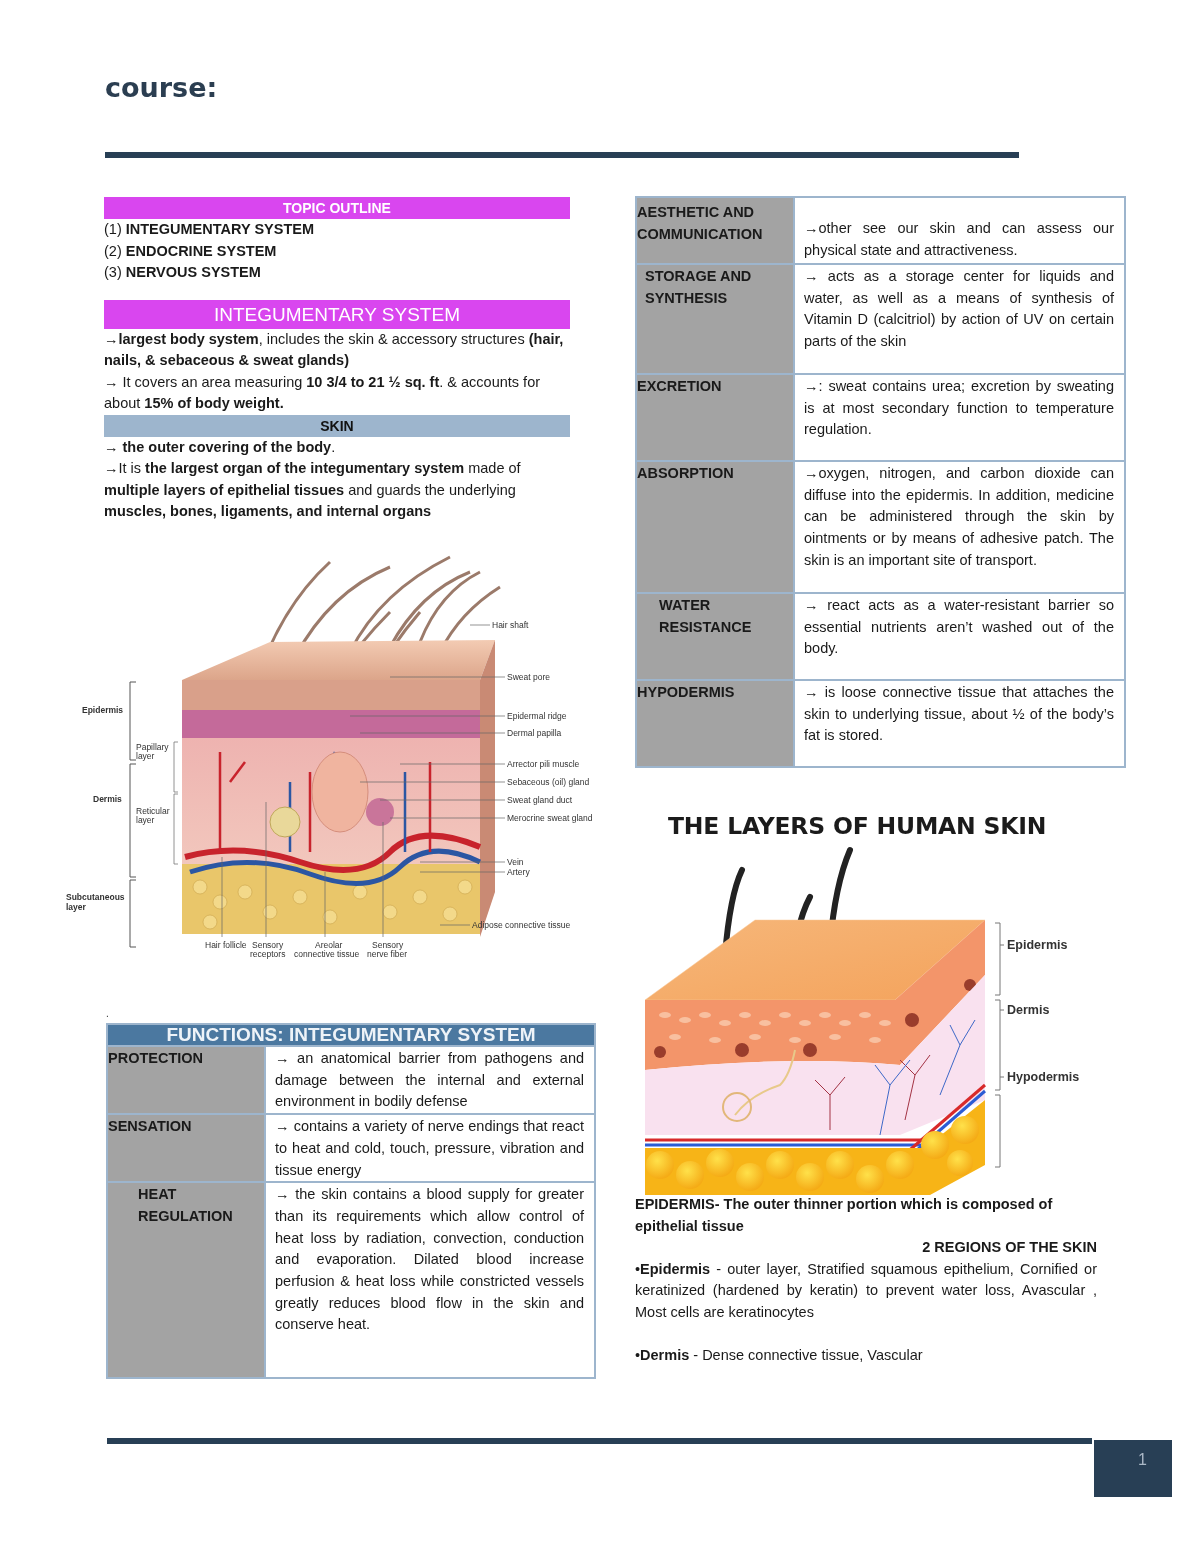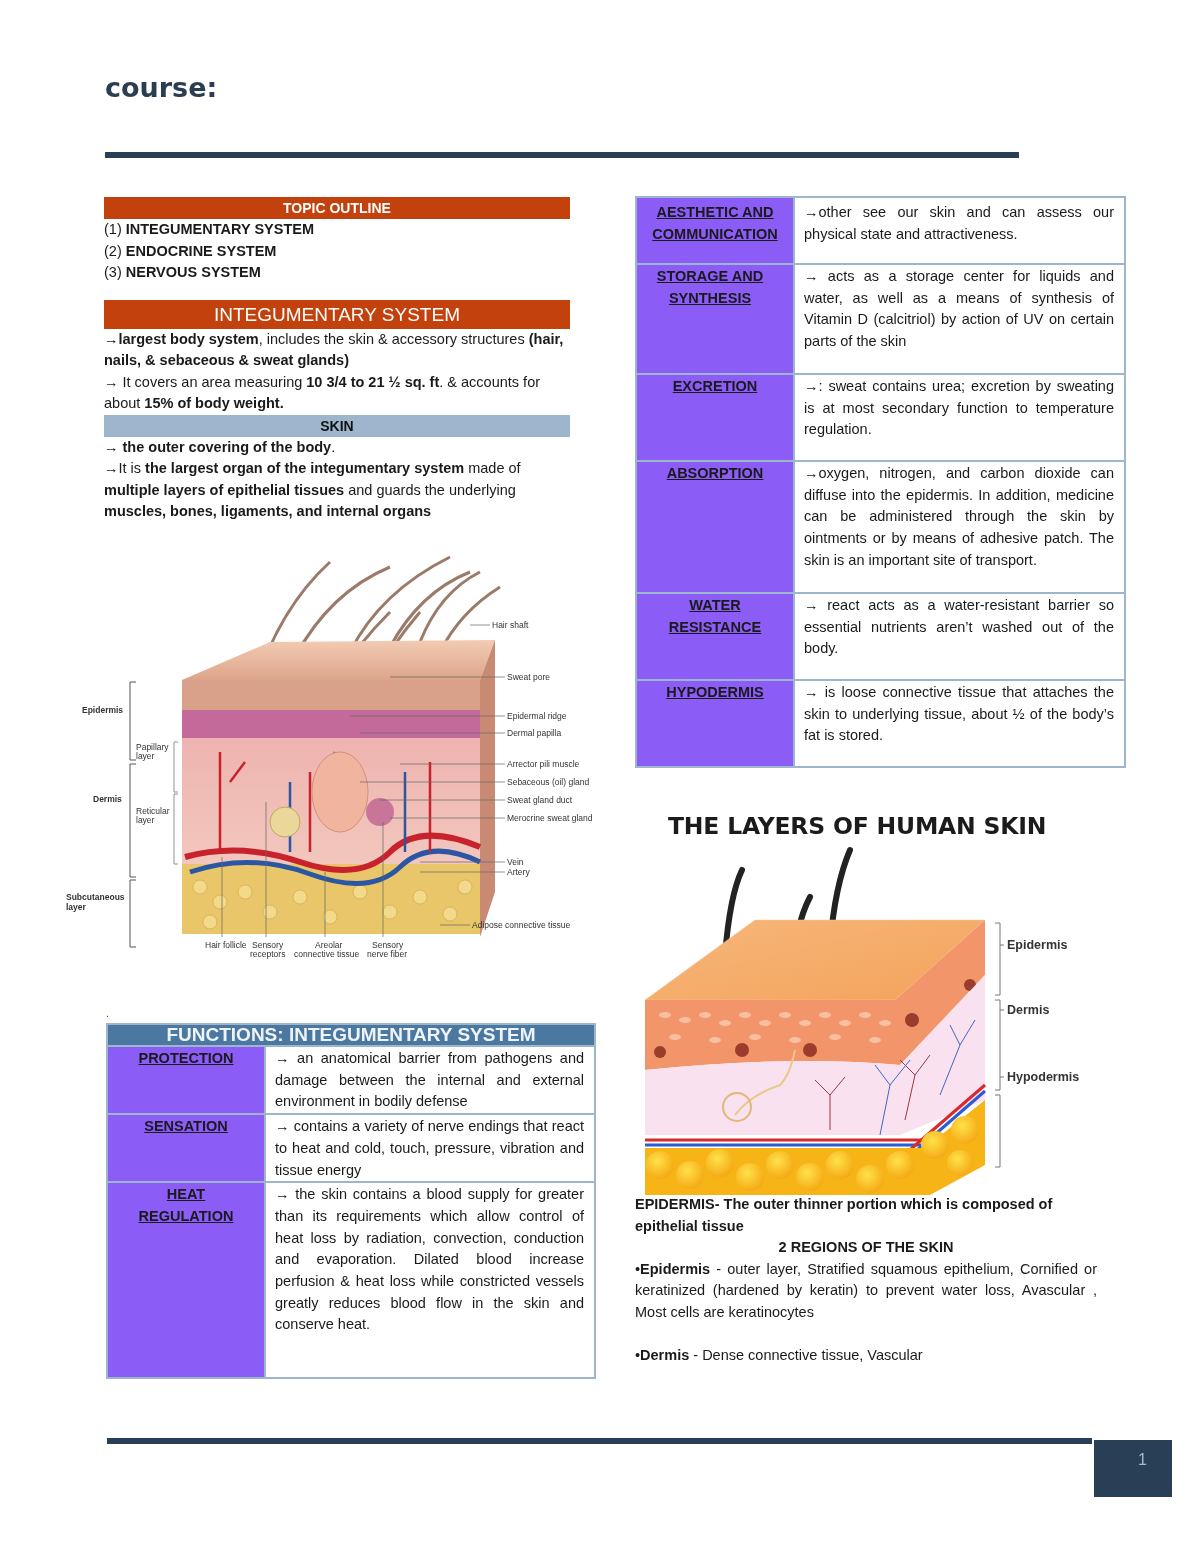--- a/index.html
+++ b/index.html
@@ -5,53 +5,53 @@
   * { box-sizing: border-box; margin: 0; padding: 0; }
   html, body { width: 1200px; height: 1553px; background: #ffffff; }
   body { position: relative; font-family: "Liberation Sans", sans-serif; color: #1a1a1a; overflow: hidden; }
 
   .course-title { position: absolute; left: 105px; top: 72px; height: 60px; display: flex; align-items: baseline; color: #243b53; }
   .course-label { font-family: "DejaVu Sans", sans-serif; font-size: 27px; font-weight: bold; color: #2b3e51; margin-right: 12px; }
   .course-name { font-family: "DejaVu Serif", serif; font-style: italic; font-weight: bold; font-size: 40px; color: #243b53; letter-spacing: 1px; }
   .top-rule { position: absolute; left: 105px; top: 152px; width: 914px; height: 6px; background: #283f55; }
 
   .col-left { position: absolute; left: 104px; top: 197px; width: 466px; }
-  .bar-dark { background: #c2410c; color: #fff; text-align: center; font-weight: bold; }
+  .bar-dark { background: #d946ef; color: #fff; text-align: center; font-weight: bold; }
   .bar-light { background: #9db5cd; color: #111; text-align: center; font-weight: bold; }
   .topic-header { height: 22px; font-size: 14px; line-height: 22px; }
   .outline-item { font-size: 14.5px; line-height: 21.5px; }
   .outline-item b { font-weight: bold; }
   .sys-header { margin-top: 16px; height: 29px; font-size: 19px; line-height: 29px; font-weight: normal; }
   .para { font-size: 14.5px; line-height: 21.5px; }
   .para b { font-weight: bold; }
   .justify { text-align: justify; }
   .skin-header { height: 22px; font-size: 14px; line-height: 22px; }
 
   .diagram1 { position: absolute; left: 60px; top: 552px; width: 540px; height: 418px; }
   .diagram1 svg { width: 100%; height: 100%; }
   .d1-label { font-family: "Liberation Sans", sans-serif; font-size: 8.5px; fill: #333; }
   .d1-label-b { font-family: "Liberation Sans", sans-serif; font-size: 8.5px; font-weight: bold; fill: #333; }
 
   .dot-mark { position: absolute; left: 106px; top: 1008px; font-size: 10px; color: #333; }
 
   table.fn { border-collapse: collapse; table-layout: fixed; }
   table.fn td { border: 2px solid #9db5cd; vertical-align: top; font-size: 14.5px; line-height: 21.7px; }
-  table.fn td.k { background: #8b5cf6; font-weight: bold; text-align: center; padding-top: 1px; text-decoration: underline; }
+  table.fn td.k { background: #a3a3a3; font-weight: bold; text-align: left; padding-top: 1px; }
   table.fn td.v { background: #fff; padding: 1px 10px 0 9px; text-align: justify; }
   table.fn th { background: #4b78a0; color: #eef3f8; font-size: 19px; font-weight: bold; height: 20px; line-height: 20px; border: 2px solid #9db5cd; }
 
   .table-left { position: absolute; left: 106px; top: 1023px; width: 488px; }
   .table-right { position: absolute; left: 635px; top: 196px; width: 489px; }
 
   .diagram2-title { position: absolute; left: 668px; top: 812px; font-size: 23.5px; font-weight: bold; color: #1b1b1b; font-family: "DejaVu Sans", sans-serif; letter-spacing: -0.2px; }
   .diagram2 { position: absolute; left: 640px; top: 845px; width: 460px; height: 350px; }
   .diagram2 svg { width: 100%; height: 100%; }
 
   .col-right-text { position: absolute; left: 635px; top: 1194px; width: 462px; }
-  .center { text-align: center; }
+  .center { text-align: right; }
 
   .bottom-rule { position: absolute; left: 107px; top: 1438px; width: 985px; height: 6px; background: #283f55; }
   .page-box { position: absolute; left: 1094px; top: 1440px; width: 78px; height: 57px; background: #283f55; color: #aab8c6; font-size: 16px; text-align: right; padding: 11px 25px 0 0; }
 </style>
 </head>
 <body>
 
 <div class="course-title">
   <span class="course-label">course:</span>
 </div>
@@ -212,21 +212,21 @@
   </table>
 
 <table class="fn table-right">
   <colgroup>
       <col style="width:158px">
       <col style="width:331px">
     </colgroup>
   <tbody>
       <tr style="height:67px">
     <td class="k" style="padding-top:4px">AESTHETIC AND COMMUNICATION</td>
-    <td class="v" style="padding-top:4px">→other see our skin and can assess our physical state and attractiveness.</td>
+    <td class="v" style="padding-top:20px">→other see our skin and can assess our physical state and attractiveness.</td>
   </tr>
   <tr style="height:110px">
     <td class="k" style="padding-left:8px;padding-right:18px">STORAGE AND SYNTHESIS</td>
     <td class="v">→ acts as a storage center for liquids and water, as well as a means of synthesis of Vitamin D (calcitriol) by action of UV on certain parts of the skin</td>
   </tr>
   <tr style="height:87px">
     <td class="k">EXCRETION</td>
     <td class="v">→: sweat contains urea; excretion by sweating is at most secondary function to temperature regulation.</td>
   </tr>
   <tr style="height:132px">

